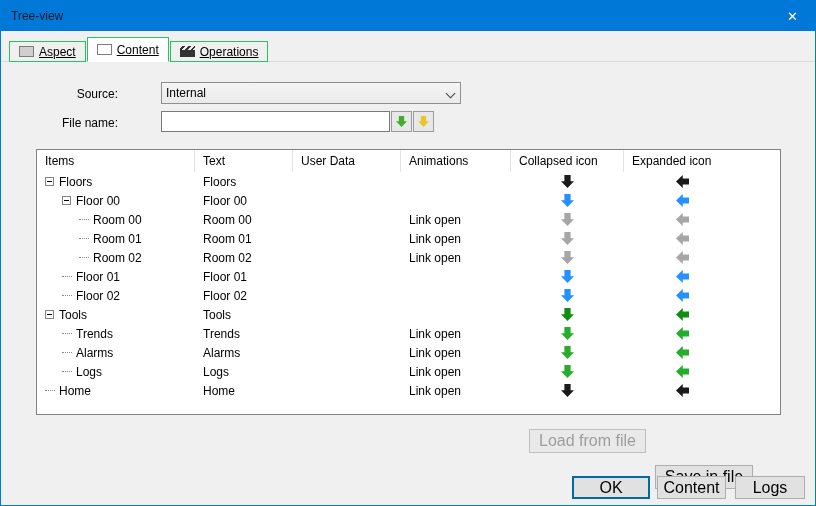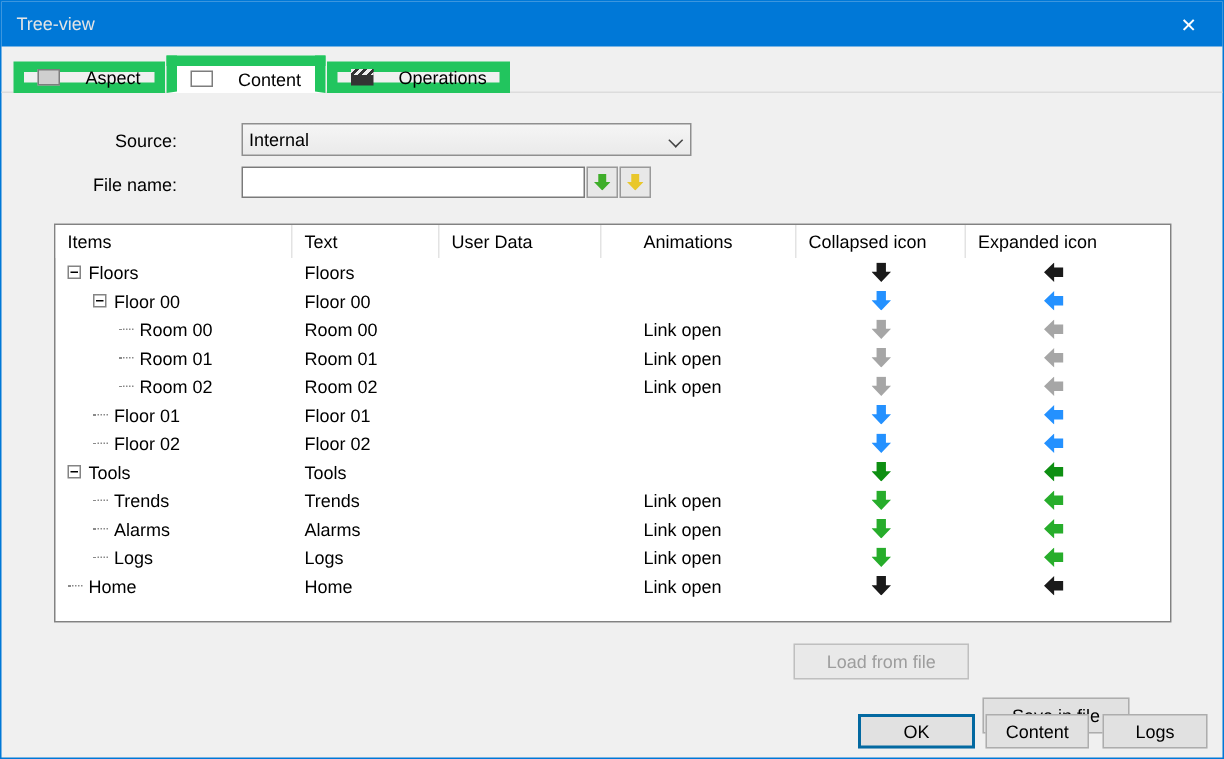--- a/index.html
+++ b/index.html
@@ -11,37 +11,37 @@
     background:#fff;
   }
   .dialog {
     position:relative; width:816px; height:506px;
     background:#f0f0f0;
     border:1px solid #0078d7;
   }
   
   .titlebar {
     position:absolute; left:0; top:0; right:0; height:30px;
-    background:#0078d7; color:#e5e5e5;
+    background:#0078d7; color:#0f172a;
     display:flex; align-items:center; padding-left:10px;
   }
   .close-btn {
     position:absolute; right:0; top:0; width:45px; height:30px;
     display:flex; align-items:center; justify-content:center;
     color:#fff; font-size:13px; cursor:pointer;
   }
   
   .tabstrip {
     position:absolute; left:8px; top:36px; height:25px;
     display:flex; align-items:flex-end; z-index:2;
   }
   .tab {
     height:21px; padding:0 9px; margin-right:1px;
-    display:flex; align-items:center; gap:17px;
-    background:#f0f0f0; border:7px solid #22c55e;
+    display:flex; align-items:center; gap:5px;
+    background:#f0f0f0; border:1px solid #22c55e;text-decoration:underline;
   }
   .tab.active {
     height:25px; background:#fff; border-bottom:1px solid #fff;
   }
   .tabline {
     position:absolute; left:0; right:0; top:60px; height:1px;
     background:#dcdcdc; z-index:1;
   }
   .icon-panel { width:15px; height:11px; border:1px solid #7d7d7d; background:#cfcfcf; }
   .icon-panel.white { background:#fff; }
@@ -82,21 +82,21 @@
     background:#fff; border:1px solid #828282; overflow:hidden;
   }
   .thead { display:flex; height:22px; align-items:center; background:#fff; }
   .thead .tcell { border-right:1px solid #e3e3e3; height:22px; line-height:22px; }
   .thead .tcell:last-child { border-right:none; }
   .trow { display:flex; height:19px; align-items:center; }
   .tcell { padding:0 8px; white-space:nowrap; overflow:hidden; }
   .c0 { width:158px; display:flex; align-items:center; }
   .c1 { width:98px; }
   .c2 { width:108px; }
-  .c3 { width:110px;margin-left:20px; }
+  .c3 { width:110px; }
   .c4 { width:113px; }
   .c5 { width:117px; }
   .center { display:flex; justify-content:center; align-items:center; }
   .expander {
     width:9px; height:9px; min-width:9px; background:#fff;
     border:1px solid #848484; margin-right:5px;
     display:flex; align-items:center; justify-content:center;
   }
   .minus { width:5px; height:1px; background:#000; }
   .dash {
@@ -104,21 +104,21 @@
     border-bottom:1px dotted #8a8a8a;
   }
   .arrow { width:13px; height:13px; filter:drop-shadow(0 1px 0 rgba(0,0,0,0.35)); }
   .arrow.down { clip-path:polygon(26% 0,74% 0,74% 48%,100% 48%,50% 100%,0 48%,26% 48%); }
   .arrow.left { clip-path:polygon(0 50%,52% 0,52% 26%,100% 26%,100% 74%,52% 74%,52% 100%); }
   .mini-arrow { width:11px; height:11px; }
   
   .btn {
     position:absolute; background:#e1e1e1; border:1px solid #adadad;
     display:flex; align-items:center; justify-content:center;
-    font-size:12px; cursor:pointer;
+    font-size:16px; cursor:pointer;
   }
   .btn.disabled { color:#9d9d9d; border-color:#bfbfbf; background:#e9e9e9; cursor:default; }
   .btn.focused { border:2px solid #0369a1; }
 </style>
 </head>
 <body>
 
 <div class="dialog">
 
   <div class="titlebar">

